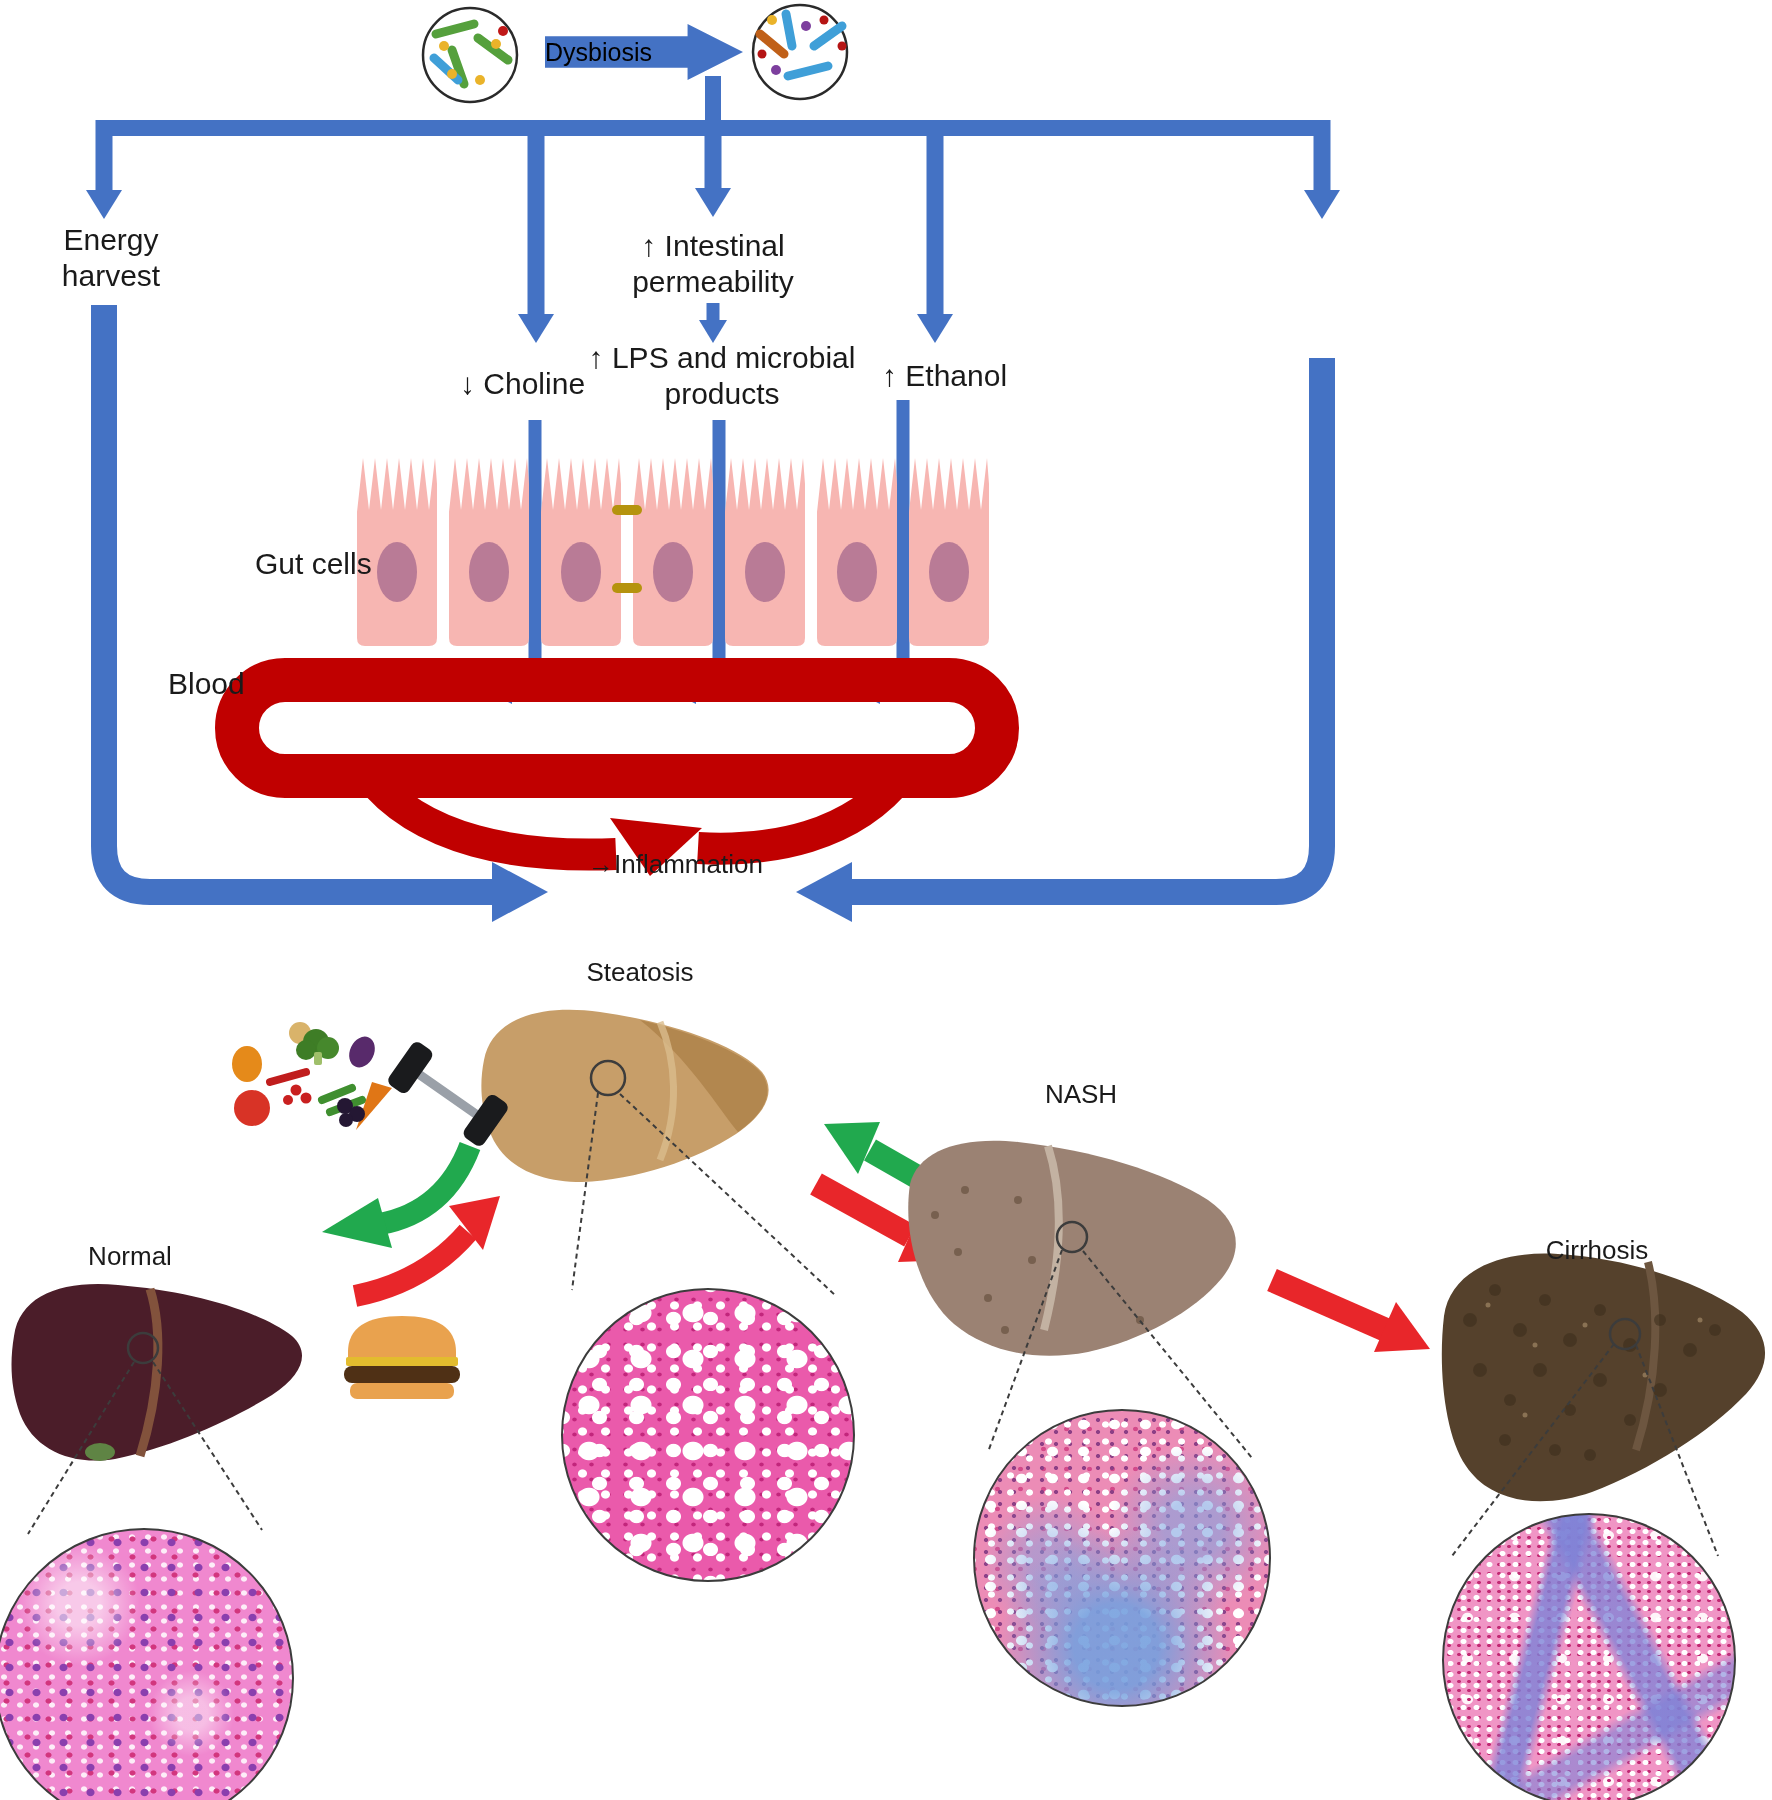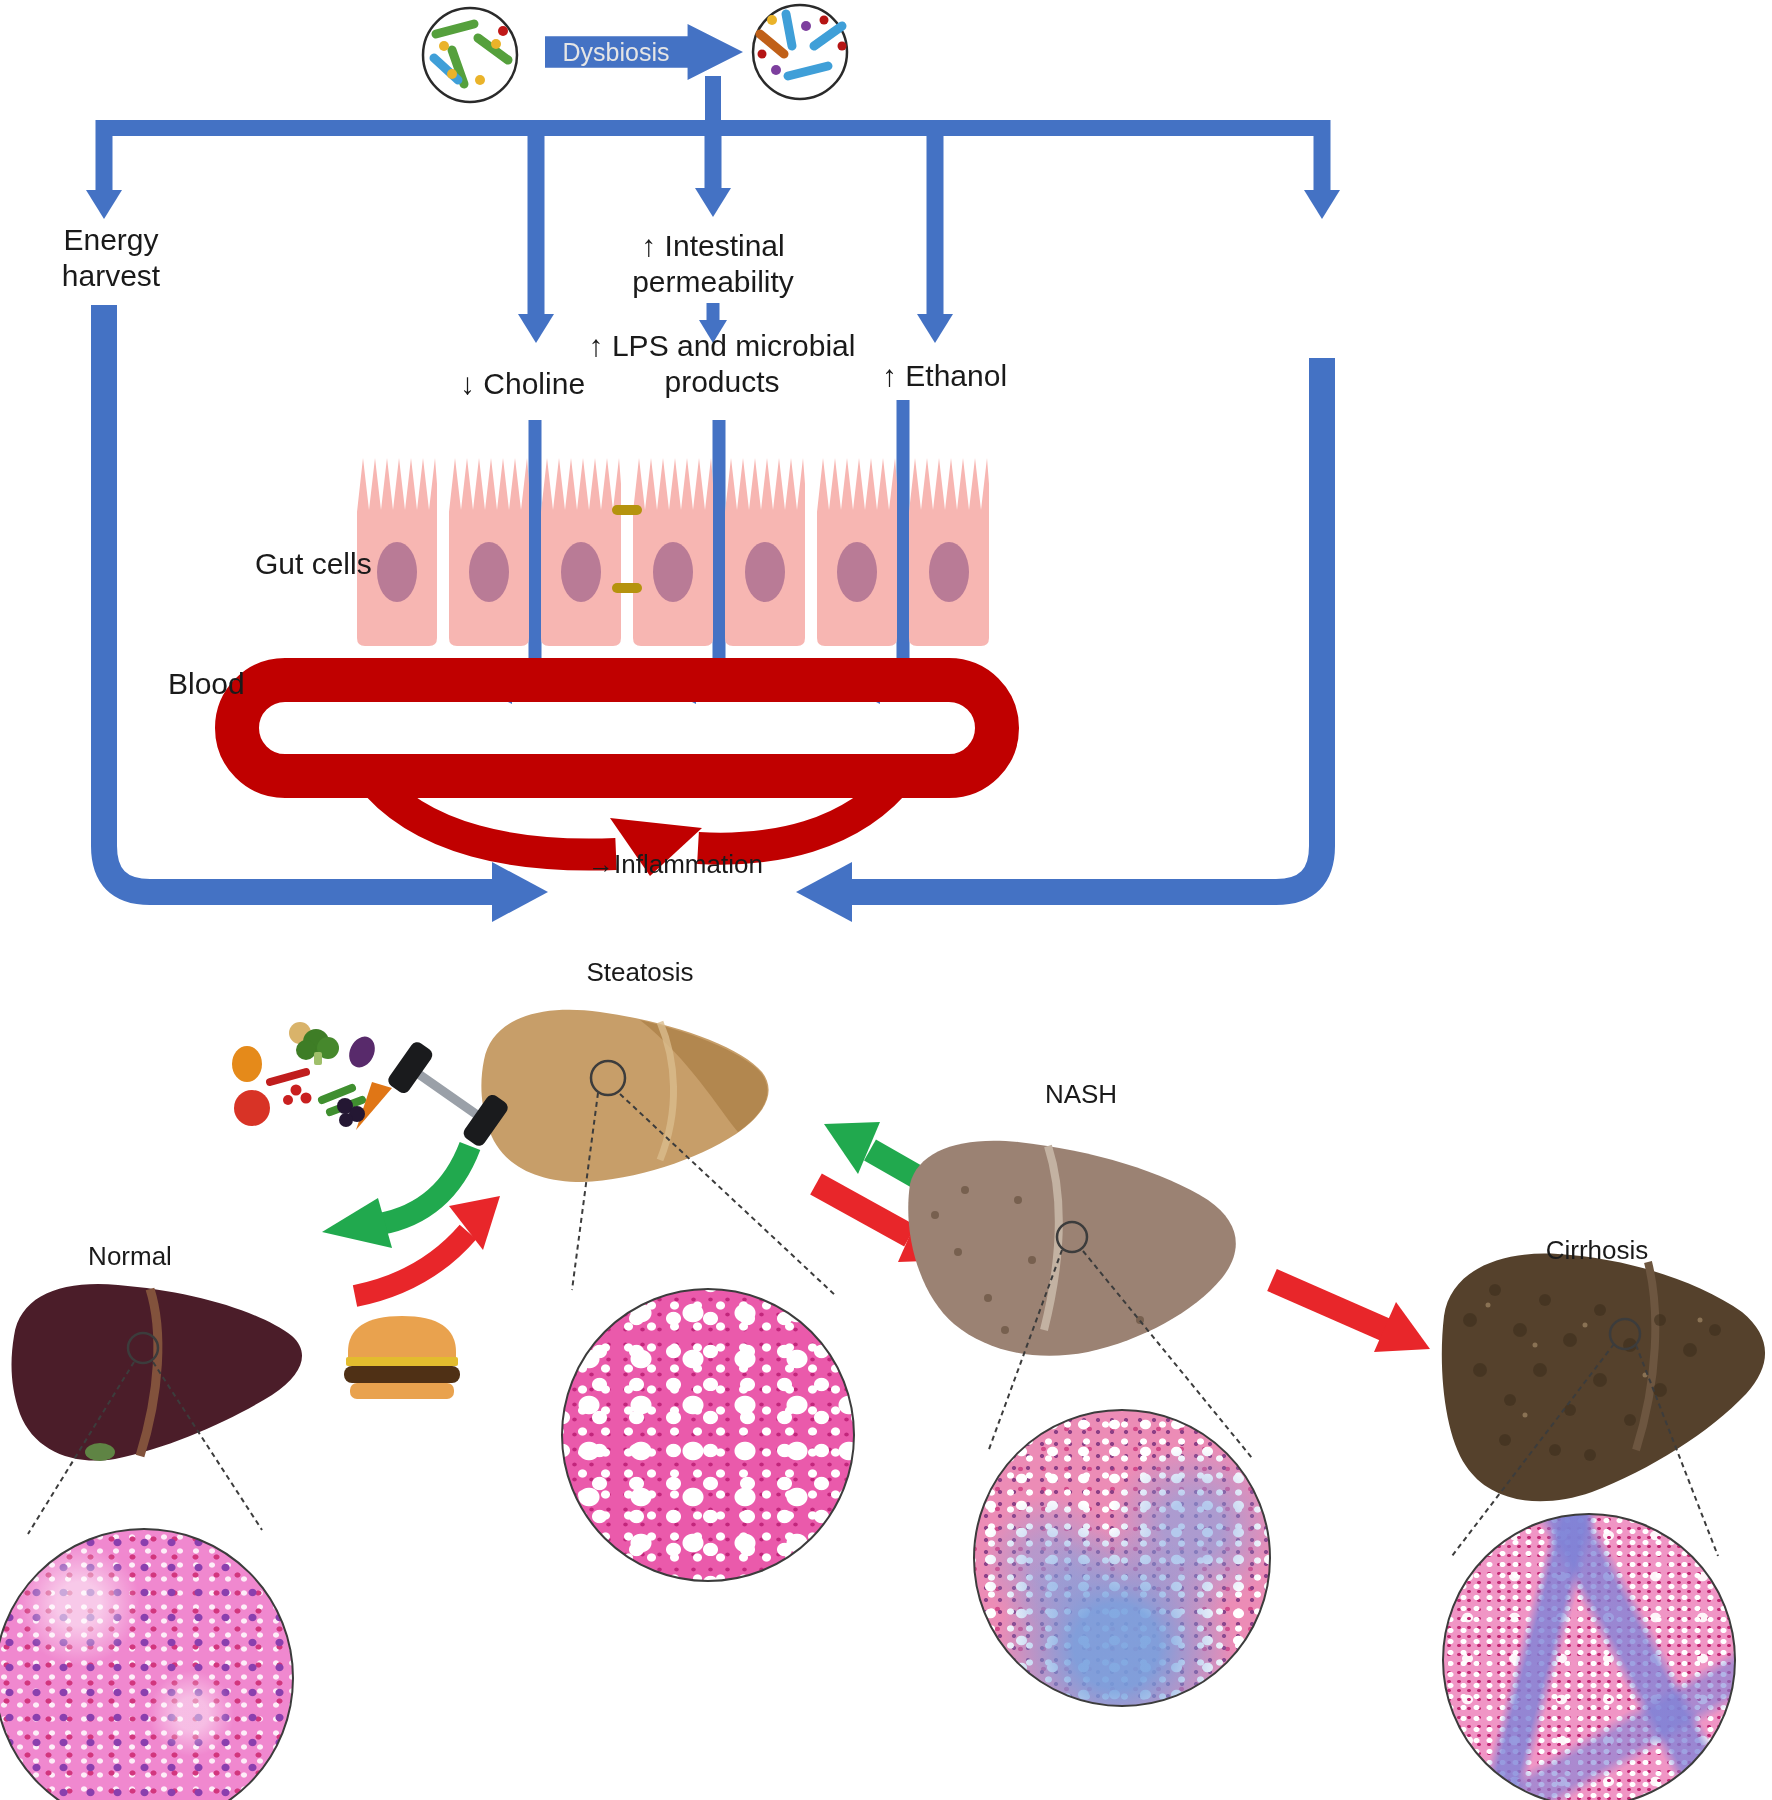--- a/index.html
+++ b/index.html
@@ -6,22 +6,22 @@
   .page{position:relative;width:1772px;height:1800px;background:#fff;overflow:hidden;
         font-family:"Liberation Sans",sans-serif;color:#1a1a1a;}
   .abs{position:absolute;}
   .lbl{position:absolute;font-size:30px;line-height:36px;color:#1a1a1a;white-space:pre-line;}
   .ctr{transform:translateX(-50%);text-align:center;}
   .stage{font-size:26px;}
   .infl{font-size:26px;}
   .infl .ar{font-weight:700;}
   .dysarrow{position:absolute;left:545px;top:24px;width:198px;height:56px;background:#4472c4;
     clip-path:polygon(0% 22%,72% 22%,72% 0%,100% 50%,72% 100%,72% 78%,0% 78%);
-    display:flex;align-items:center;justify-content:center;padding-right:56px;box-sizing:border-box;
-    color:#e5e5e5;font-size:25px;}
+    display:flex;align-items:center;justify-content:flex-start;padding-right:56px;box-sizing:border-box;
+    color:#000000;font-size:25px;}
   .histo{position:absolute;border-radius:50%;border:2px solid #3c3c3c;}
   .histo-normal{left:-6px;top:1528px;width:296px;height:296px;background-color:#f088cf;
     background-image:
       radial-gradient(circle at 28% 25%,rgba(255,255,255,.55) 0 7%,rgba(255,255,255,0) 20%),
       radial-gradient(circle at 66% 62%,rgba(255,255,255,.45) 0 6%,rgba(255,255,255,0) 16%),
       radial-gradient(#8a3fae 3.5px,transparent 4.5px),
       radial-gradient(#d2367e 2.5px,transparent 3.5px),
       radial-gradient(rgba(255,255,255,.85) 2.5px,transparent 3.5px);
     background-size:auto,auto,27px 25px,21px 18px,16px 14px;}
   .histo-steatosis{left:561px;top:1288px;width:290px;height:290px;background-color:#ea5aab;
@@ -302,21 +302,21 @@
   </div>
 
   <div class="lbl ctr" style="left:111px;top:222px">Energy
 harvest</div>
 
   <div class="lbl" style="left:460px;top:366px">↓ Choline</div>
 
   <div class="lbl ctr" style="left:713px;top:228px">↑ Intestinal
 permeability</div>
 
-  <div class="lbl ctr" style="left:722px;top:328px">↑ LPS and microbial
+  <div class="lbl ctr" style="left:722px;top:340px">↑ LPS and microbial
 products</div>
 
   <div class="lbl" style="left:882px;top:358px">↑ Ethanol</div>
 
 
   <div class="lbl" style="left:255px;top:546px">Gut cells</div>
 
   <div class="lbl" style="left:168px;top:666px">Blood</div>
 
   <div class="lbl infl" style="left:588px;top:846px"><span class="ar">→</span><span>Inflammation</span></div>

